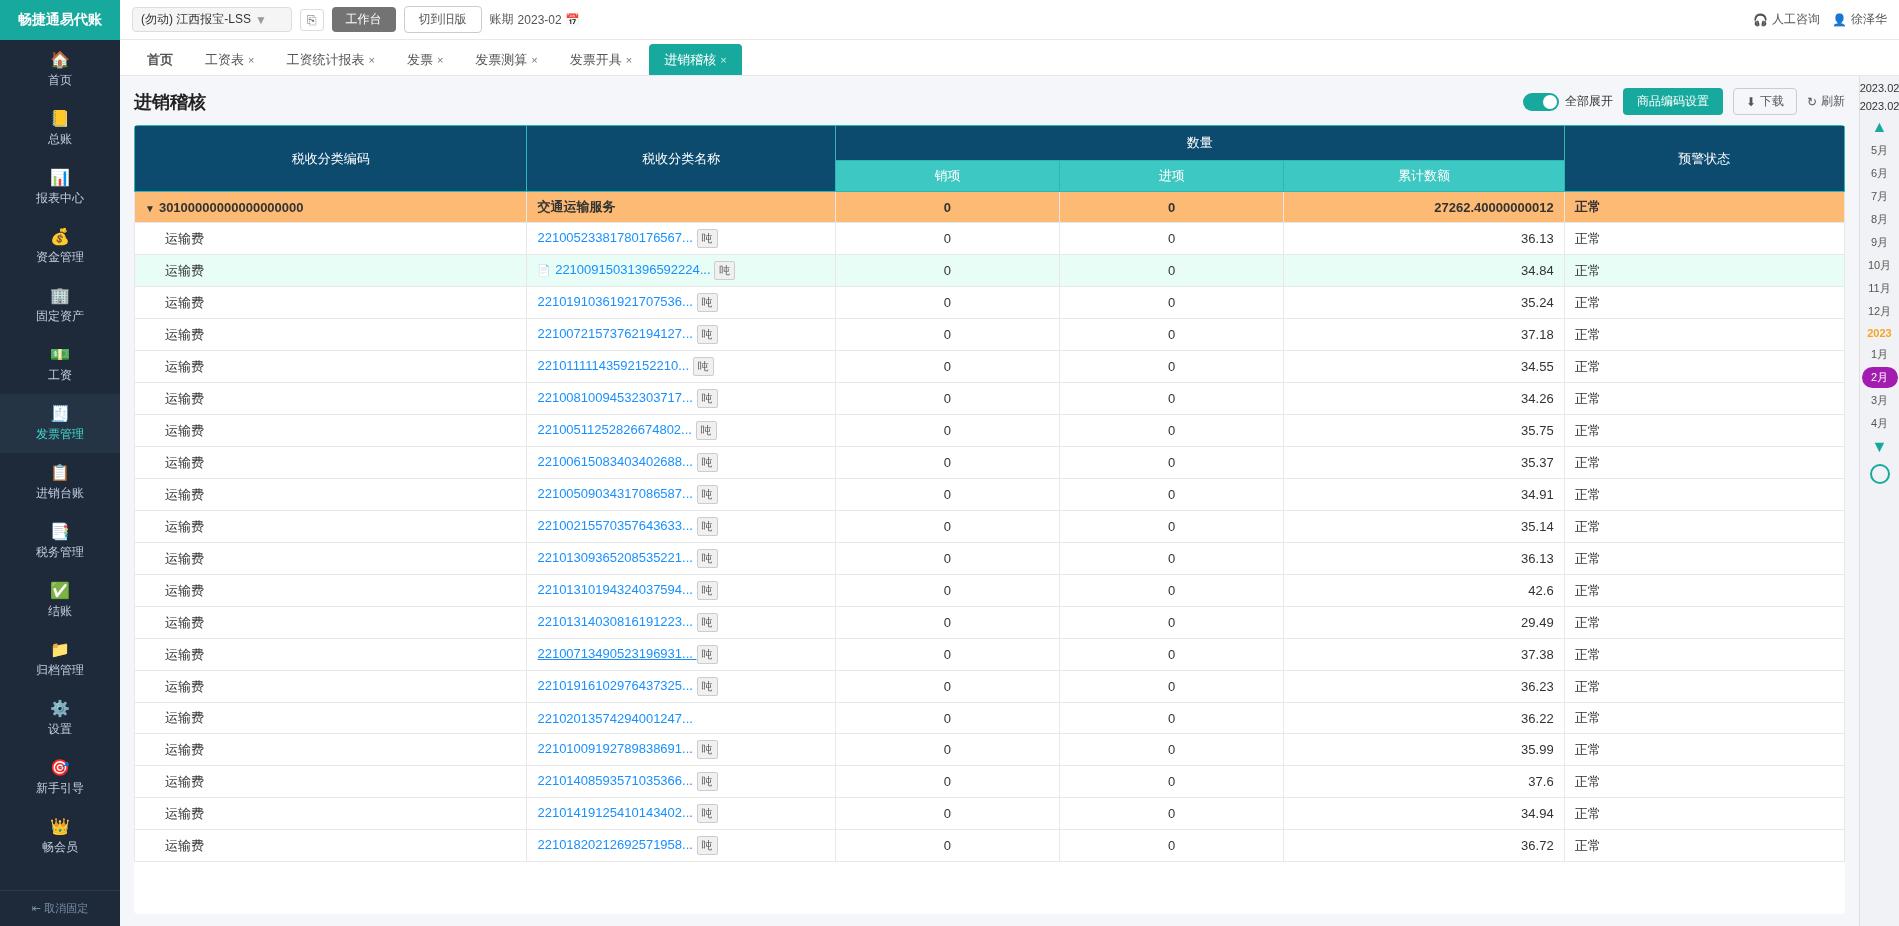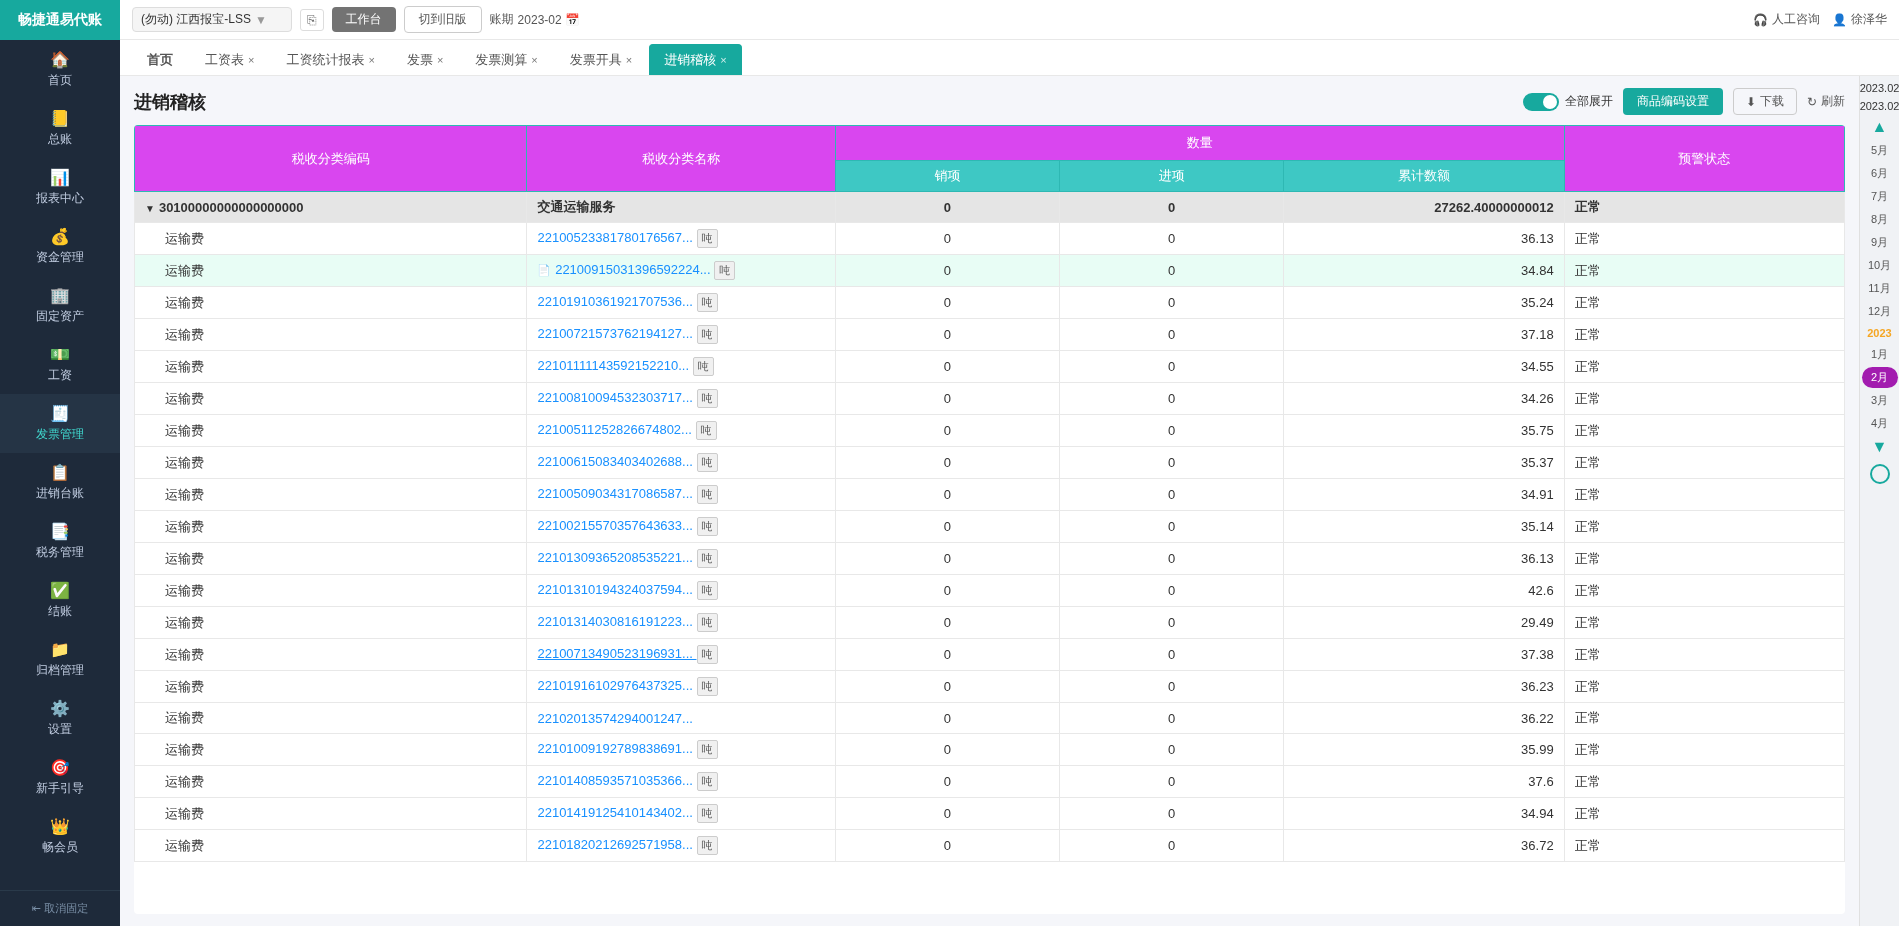--- a/index.html
+++ b/index.html
@@ -253,40 +253,40 @@
       overflow: auto;
       background: white;
       border-radius: 4px;
     }
     table {
       width: 100%;
       border-collapse: collapse;
       font-size: 13px;
     }
     thead tr th {
-      background: #d946ef;
+      background: #0c4a6e;
       color: white;
       padding: 8px 10px;
       text-align: center;
       border: 1px solid #2eb8b3;
       white-space: nowrap;
       font-weight: normal;
     }
     thead tr.sub-header th {
       background: #3ec8c4;
       padding: 6px 10px;
     }
     tbody tr td {
       padding: 6px 10px;
       border: 1px solid #e8e8e8;
       color: #333;
       white-space: nowrap;
     }
     tbody tr.highlighted td { background: #e8fdf5; }
-    tbody tr.group-row td { background: #e5e5e5; font-weight: bold; }
+    tbody tr.group-row td { background: #fdba74; font-weight: bold; }
     .text-center { text-align: center; }
     .text-right { text-align: right; }
 
     
     .tag-dun {
       display: inline-block;
       background: #f0f0f0;
       border: 1px solid #ccc;
       border-radius: 2px;
       padding: 1px 4px;

